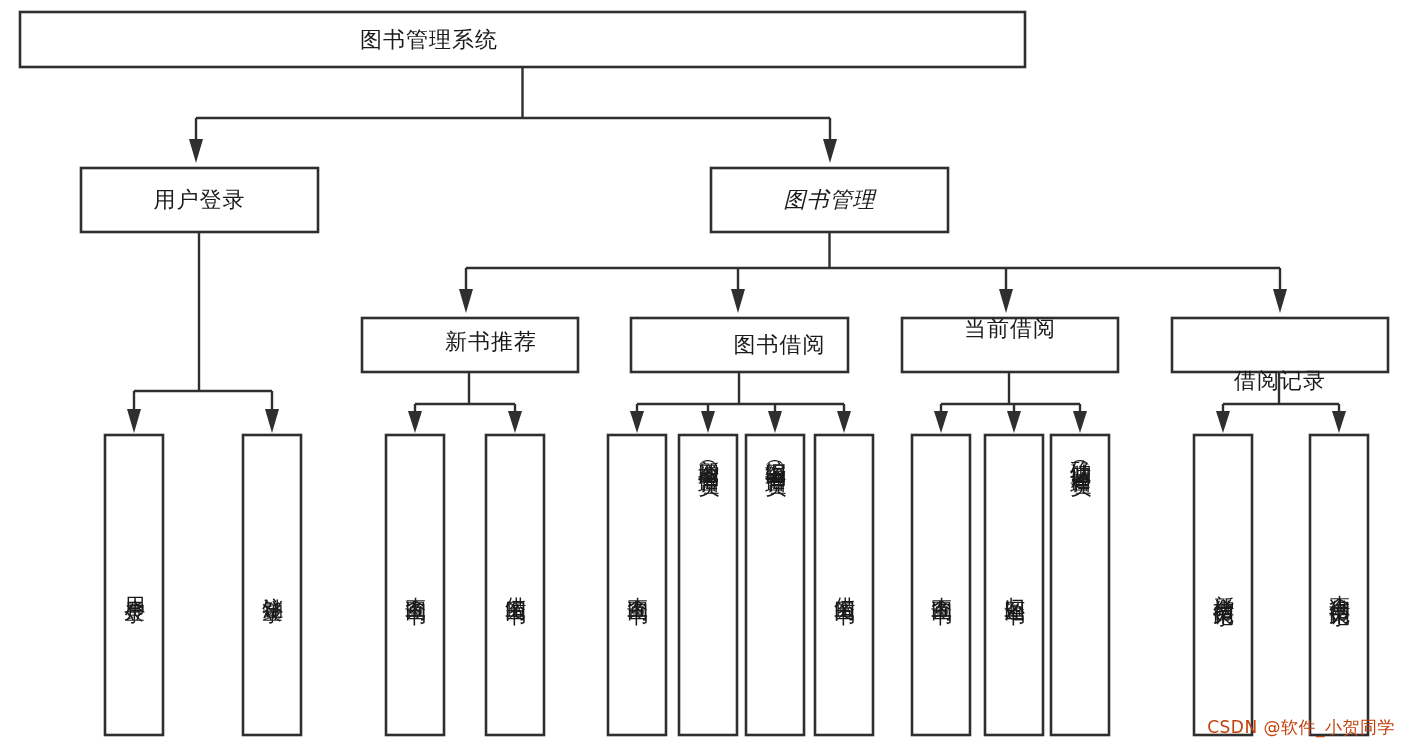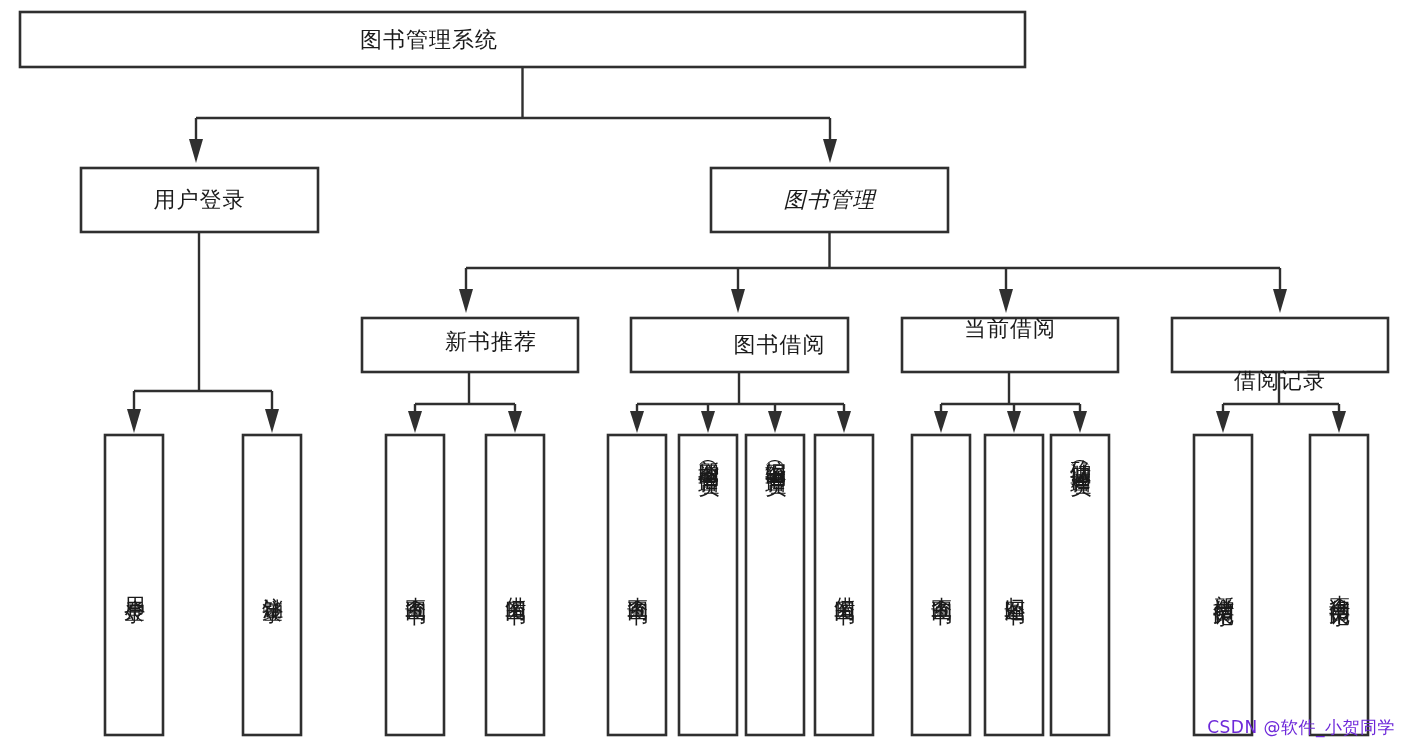--- a/index.html
+++ b/index.html
@@ -68,21 +68,21 @@
     letter-spacing: 1px;
     white-space: nowrap;
     pointer-events: none;
   }
   .watermark {
     position: absolute;
     right: 10px;
     bottom: 8px;
     font-family: "DejaVu Sans", "Liberation Sans", sans-serif;
     font-size: 17px;
-    color: #6d28d9;
+    color: #c2410c;
     letter-spacing: 0.5px;
     white-space: nowrap;
     pointer-events: none;
   }
 </style>
 </head>
 <body>
 
 <div id="diagram-root">
 

